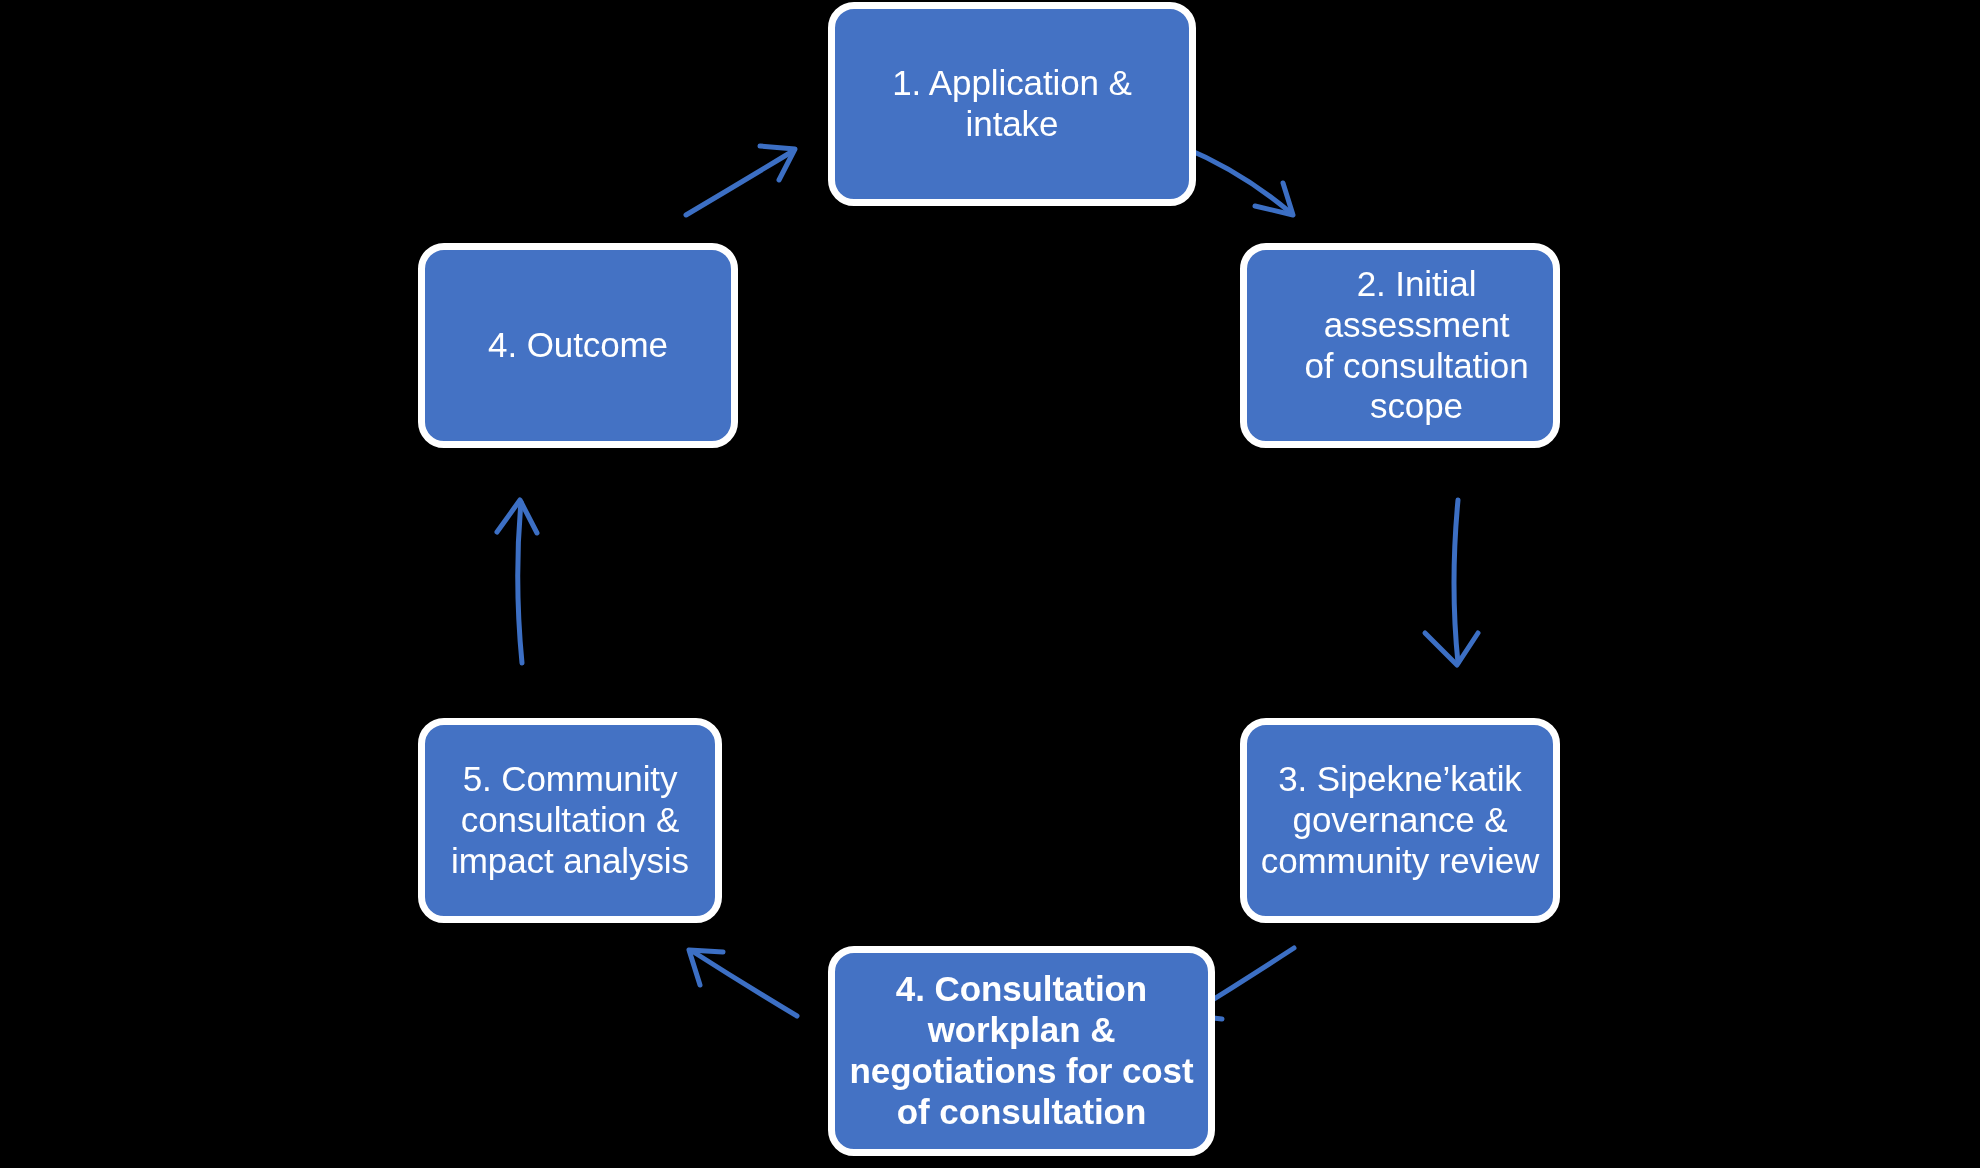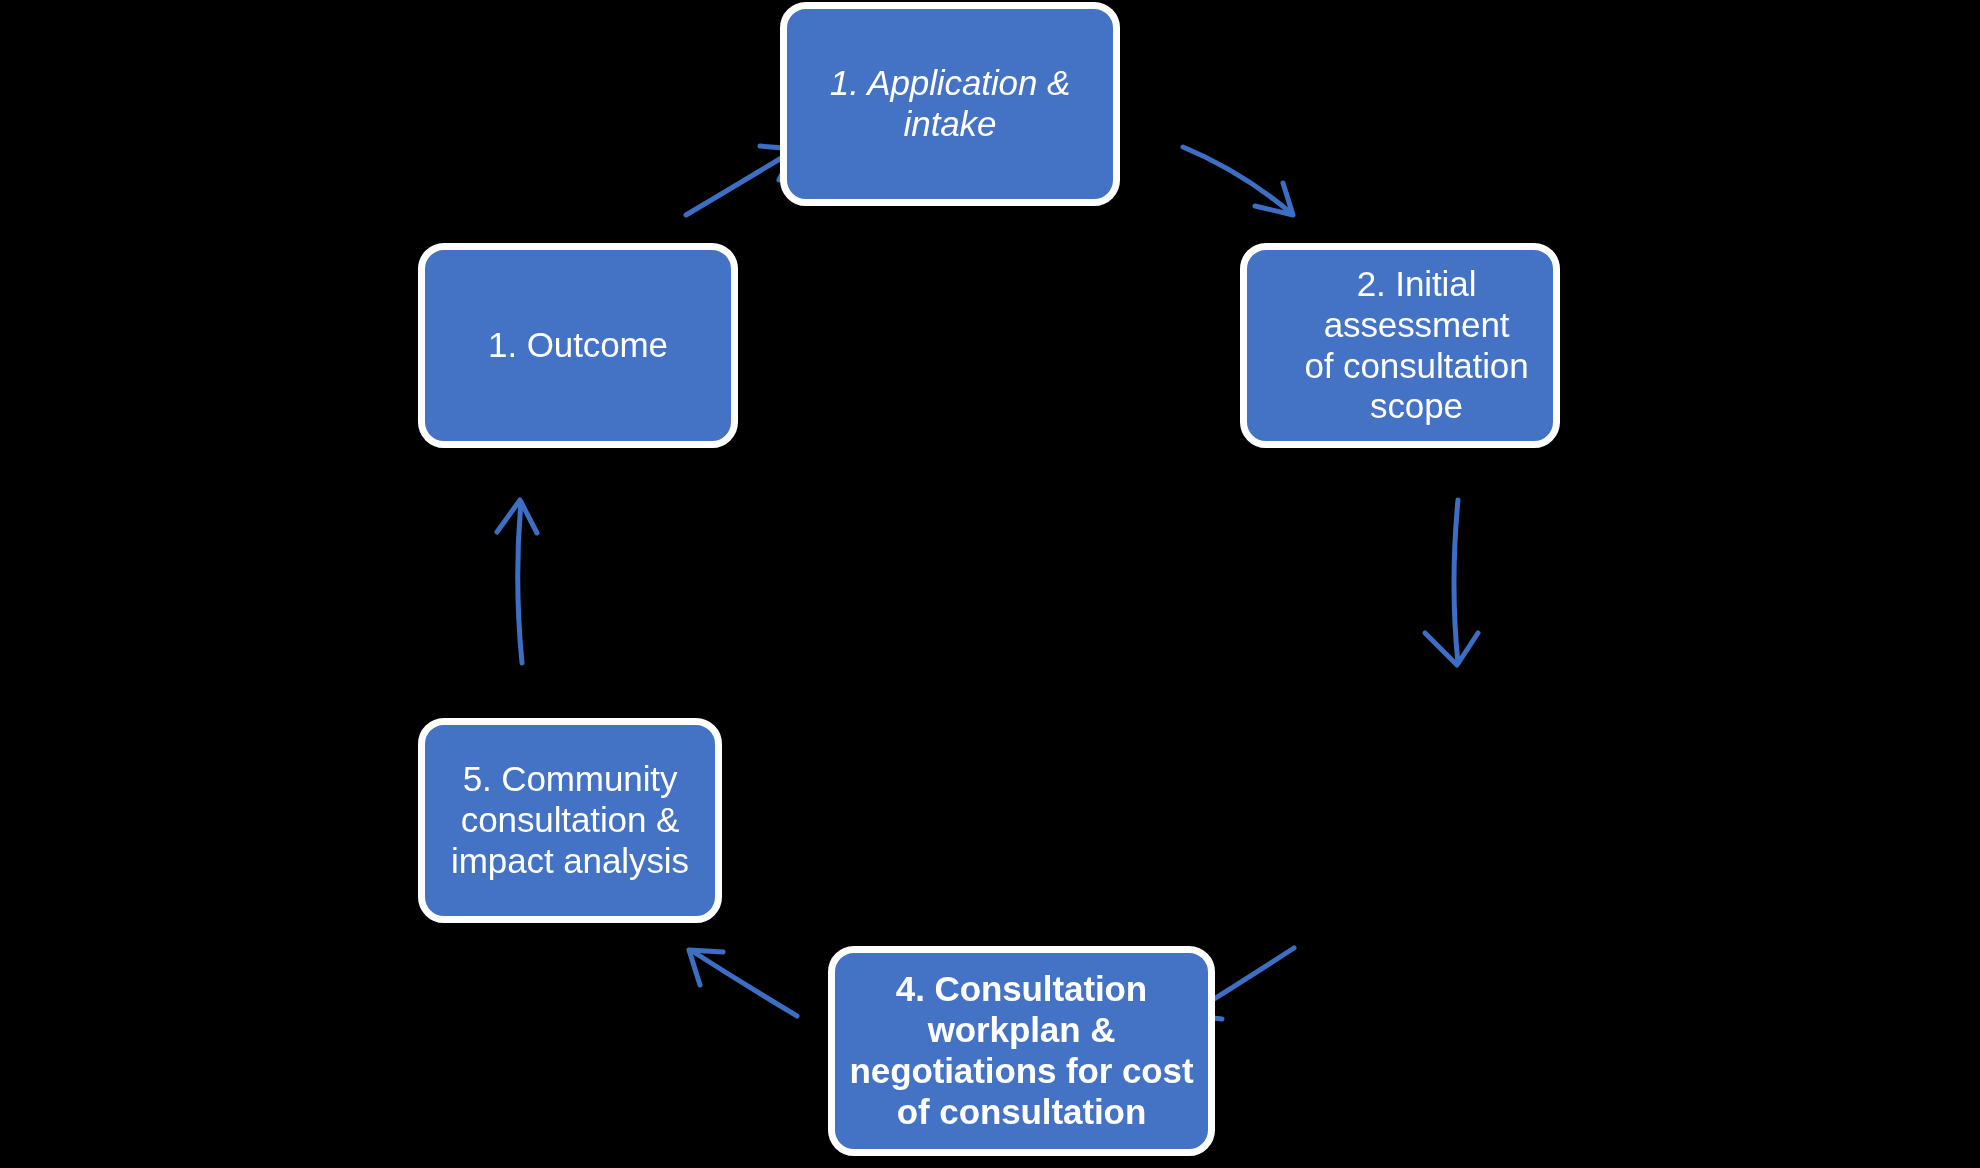--- a/index.html
+++ b/index.html
@@ -78,42 +78,47 @@
       </g>
 
       <g>
         <path d="M 686 215 Q 740 183 793 151"></path>
         <path name="head" d="M 760 146 L 795 149 L 779 180"></path>
       </g>
 
     </g>
   </svg>
 
-  <div class="node" style="left:780px; top:2px; width:340px; height:204px;font-style:italic;">
+  <div class="node" style="left:828px; top:2px; width:368px; height:204px;">
     <span class="node-label">1. Application &amp;
 intake</span>
   </div>
 
   <div class="node" style="left:1240px; top:243px; width:320px; height:205px;padding-left:33px;">
     <span class="node-label">2. Initial assessment
 of consultation
 scope</span>
   </div>
 
+  <div class="node" style="left:1240px; top:718px; width:320px; height:205px;">
+    <span class="node-label">3. Sipekne’katik
+governance &amp;
+community review</span>
+  </div>
 
   <div class="node" style="left:828px; top:946px; width:387px; height:210px;font-weight:bold;">
     <span class="node-label">4. Consultation
 workplan &amp;
 negotiations for cost
 of consultation</span>
   </div>
 
   <div class="node" style="left:418px; top:718px; width:304px; height:205px;">
     <span class="node-label">5. Community
 consultation &amp;
 impact analysis</span>
   </div>
 
   <div class="node" style="left:418px; top:243px; width:320px; height:205px;">
-    <span class="node-label">1. Outcome</span>
+    <span class="node-label">4. Outcome</span>
   </div>
 
 </div>
 
 </body></html>

